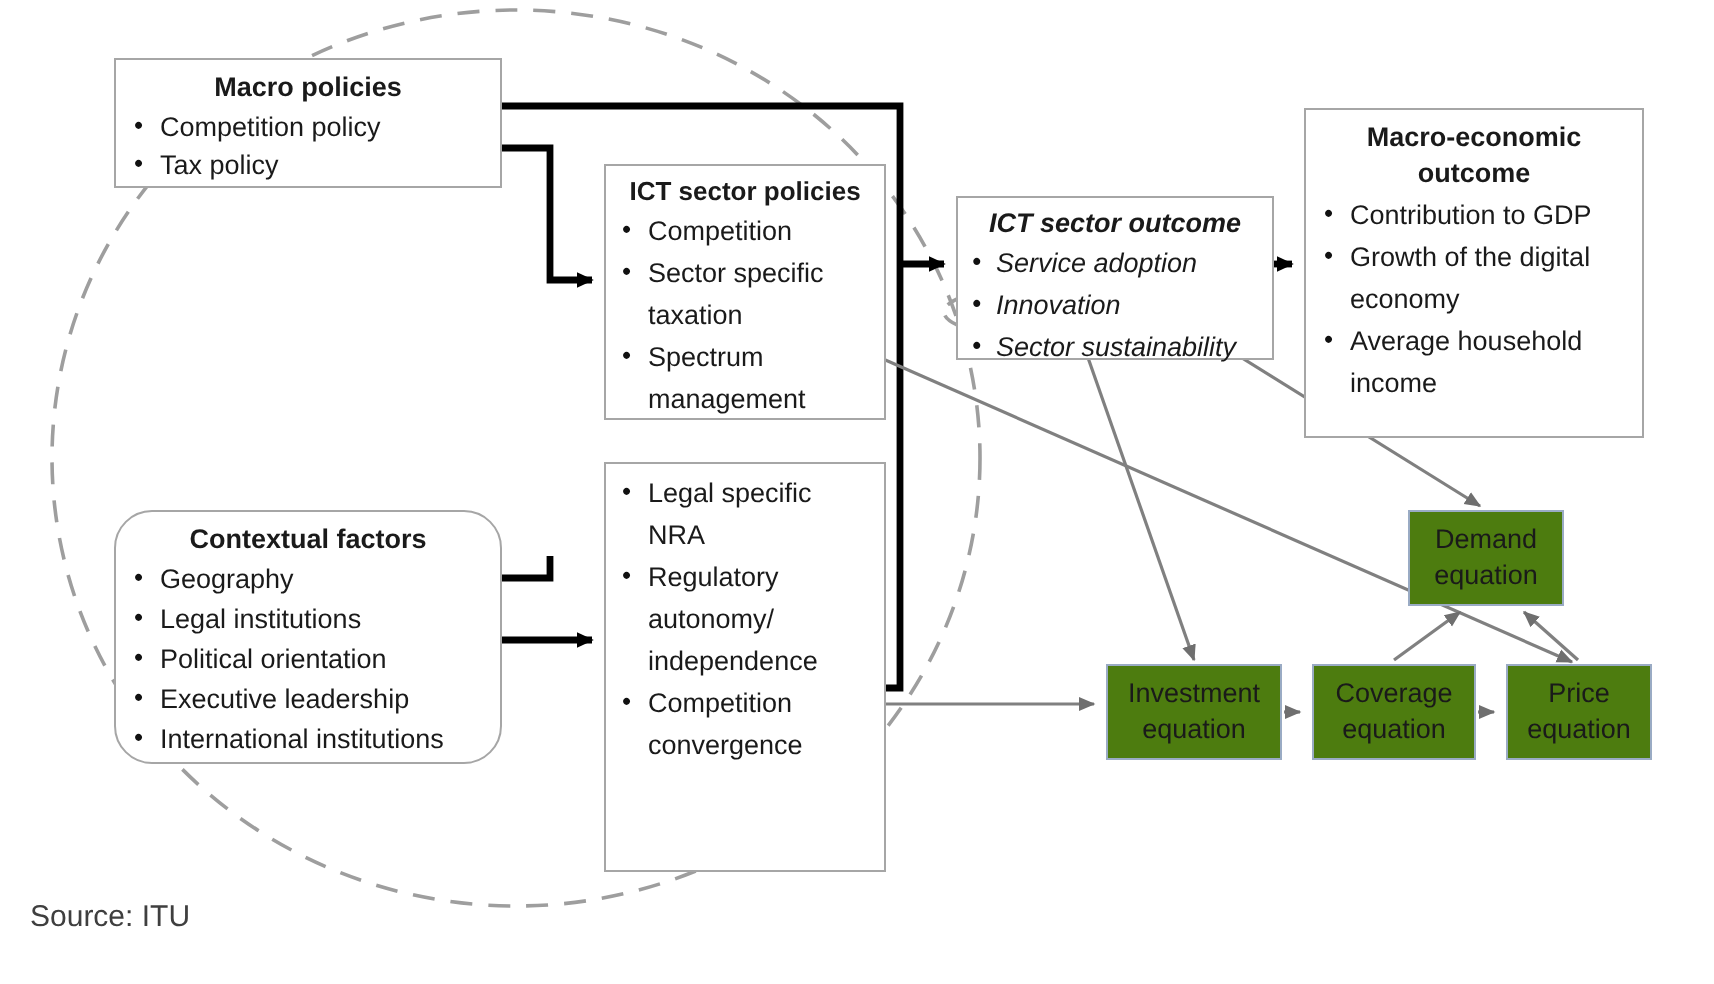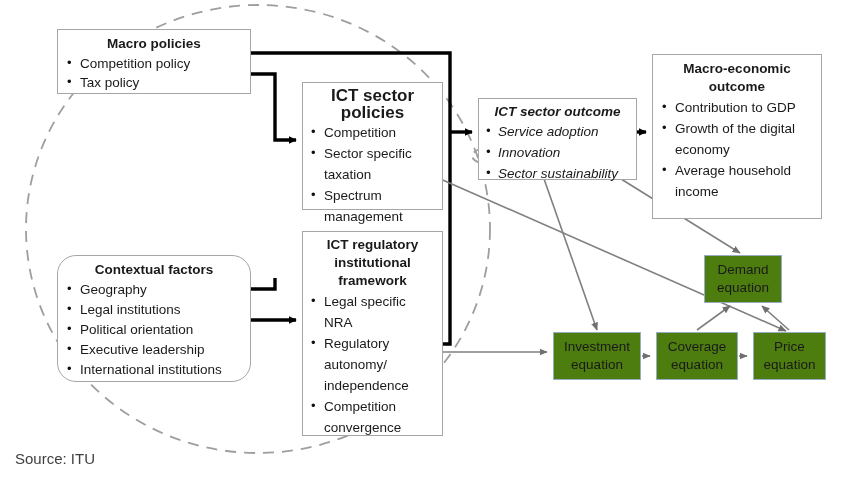--- a/index.html
+++ b/index.html
@@ -20,21 +20,21 @@
   
   #macro-policies{left:57px;top:29px;width:194px;height:65px;padding:5px 6px 0 6px;}
   #macro-policies .title{font-size:13.5px;line-height:17px;margin-bottom:2px;}
   #macro-policies li{font-size:13.5px;line-height:19px;}
 
   #contextual-factors{left:57px;top:255px;width:194px;height:127px;padding:5px 6px 0 6px;border-radius:19px;}
   #contextual-factors .title{font-size:13.5px;line-height:17px;margin-bottom:2px;}
   #contextual-factors li{font-size:13.5px;line-height:20px;}
 
   #ict-sector-policies{left:302px;top:82px;width:141px;height:128px;padding:4px 5px 0 5px;}
-  #ict-sector-policies .title{font-size:17px;line-height:17px;margin-bottom:1px;}
+  #ict-sector-policies .title{font-size:13px;line-height:17px;margin-bottom:1px;}
   #ict-sector-policies li{font-size:13.5px;line-height:21px;}
 
   #ict-regulatory{left:302px;top:231px;width:141px;height:205px;padding:4px 5px 0 5px;}
   #ict-regulatory .title{font-size:13.5px;line-height:18px;margin-bottom:1px;}
   #ict-regulatory li{font-size:13.5px;line-height:21px;}
 
   #ict-sector-outcome{left:478px;top:98px;width:159px;height:82px;padding:4px 4px 0 4px;font-style:italic;}
   #ict-sector-outcome .title{font-size:13.5px;line-height:17px;margin-bottom:1px;}
   #ict-sector-outcome li{font-size:13.5px;line-height:21px;padding-left:15px;}
 
@@ -127,21 +127,20 @@
   <div class="node" id="ict-sector-policies">
     <div class="title">ICT sector policies</div>
     <ul>
       <li>Competition</li>
       <li>Sector specific taxation</li>
       <li>Spectrum management</li>
     </ul>
   </div>
 
   <div class="node" id="ict-regulatory">
-    <div class="title">ICT regulatory institutional framework</div>
     <ul>
       <li>Legal specific NRA</li>
       <li>Regulatory autonomy/ independence</li>
       <li>Competition convergence</li>
     </ul>
   </div>
 
   <div class="node" id="ict-sector-outcome">
     <div class="title">ICT sector outcome</div>
     <ul>

